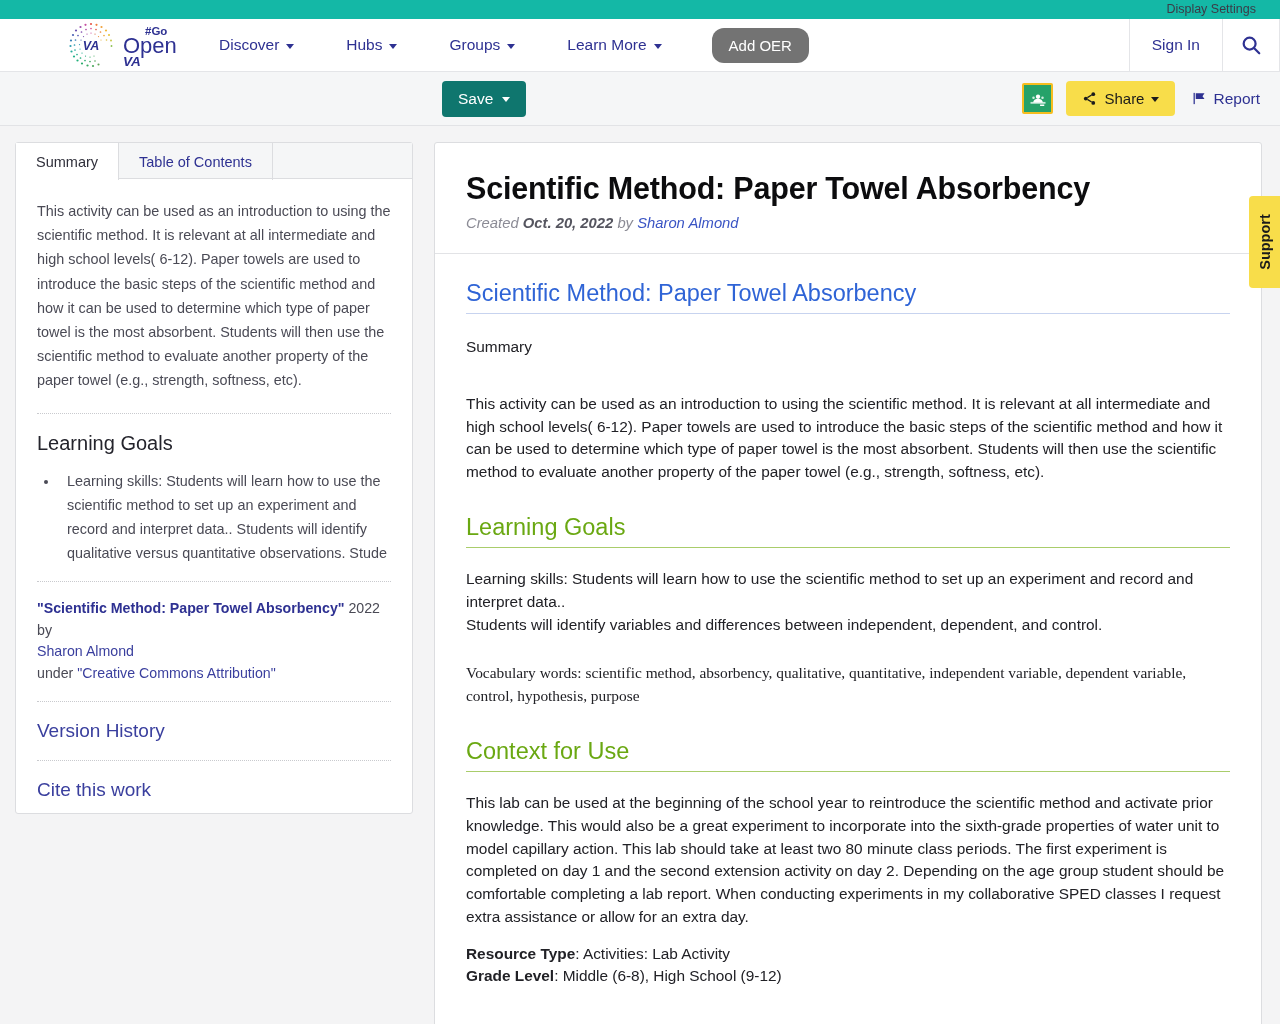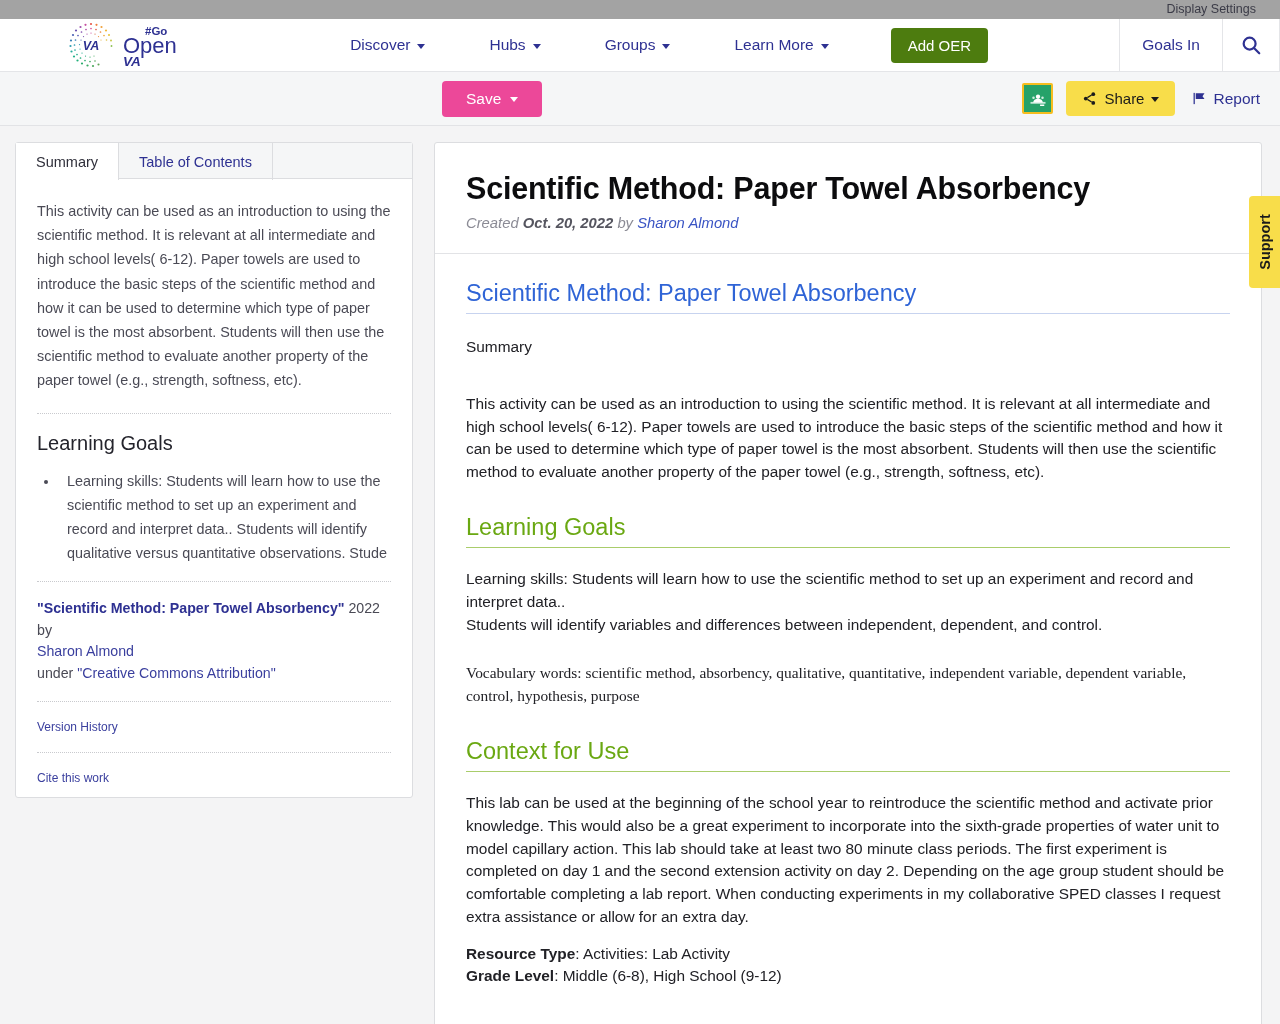--- a/index.html
+++ b/index.html
@@ -7,21 +7,21 @@
     margin: 0; padding: 0;
     width: 1280px; height: 1024px;
     background: #f4f4f5;
     font-family: "Liberation Sans", sans-serif;
     overflow: hidden;
   }
 
   
   .utility-bar {
     height: 19px;
-    background: #a3a3a3;
+    background: #14b8a6;
     display: flex;
     align-items: center;
     justify-content: flex-end;
     padding-right: 24px;
   }
   .utility-bar .display-settings {
     font-size: 12.5px;
     color: #3b3b47;
     line-height: 1;
     cursor: pointer;
@@ -42,47 +42,47 @@
     padding-left: 66px;
     gap: 7px;
   }
   .logo-mark { width: 50px; height: 50px; display:block; }
   .logo-word { display:block; }
 
   .main-nav {
     flex: 1;
     display: flex;
     align-items: center;
-    justify-content: center;
-    gap: 16px;
+    justify-content: flex-start;
+    gap: 4px;
   }
   .nav-item {
     display: flex;
     align-items: center;
     gap: 7px;
     font-size: 15.5px;
     color: #2e3192;
     padding: 0 24px;
     cursor: pointer;
     white-space: nowrap;
   }
   .caret-down {
     width: 0; height: 0;
     border-left: 4.5px solid transparent;
     border-right: 4.5px solid transparent;
     border-top: 5px solid #2e3192;
     display: inline-block;
     margin-top: 2px;
   }
   .add-oer-btn {
-    background: #4d7c0f;
+    background: #737373;
     color: #ffffff;
     font-size: 15px;
     border: none;
-    border-radius: 4px;
+    border-radius: 12px;
     padding: 9px 17px;
     margin-left: 22px;
     cursor: pointer;
     font-family: inherit;
     white-space: nowrap;
   }
 
   .header-right {
     display: flex;
     align-items: stretch;
@@ -111,27 +111,27 @@
     height: 54px;
     background: #f5f6f7;
     border-bottom: 1px solid #e2e3e6;
     display: flex;
     align-items: center;
     position: relative;
   }
   .save-btn {
     position: absolute;
     left: 442px;
-    background: #ec4899;
+    background: #0f766e;
     color: #fff;
     border: none;
     border-radius: 4px;
     font-size: 15.5px;
     font-family: inherit;
-    padding: 9px 24px;
+    padding: 9px 16px;
     display: flex;
     align-items: center;
     gap: 9px;
     cursor: pointer;
   }
   .save-btn .caret-down { border-top-color: #ffffff; }
 
   .toolbar-right {
     position: absolute;
     right: 20px;
@@ -249,21 +249,21 @@
     color: #2e3192;
     font-weight: bold;
     cursor: pointer;
   }
   .attribution a, .sb-link {
     color: #3a3f9e;
     text-decoration: none;
     cursor: pointer;
   }
   .sb-link-row {
-    font-size: 12px;
+    font-size: 19px;
     padding: 2px 0;
   }
 
   
   .main-col {
     flex: 1;
     margin-left: 21px;
     margin-right: 18px;
   }
   .doc-card {
@@ -437,21 +437,21 @@
     </div>
     <div class="nav-item">
       <span>Learn More</span>
       <i class="caret-down"></i>
     </div>
     <button class="add-oer-btn">Add OER</button>
   </nav>
 
   <div class="header-right">
     <div class="sep"></div>
-    <div class="sign-in">Goals In</div>
+    <div class="sign-in">Sign In</div>
     <div class="sep"></div>
     <div class="search-btn">
       <svg width="22" height="22" viewBox="0 0 24 24" fill="none" stroke="#2e3192" stroke-width="2.4">
         <circle cx="10.5" cy="10.5" r="6.5"></circle>
           <line x1="15.2" y1="15.2" x2="21" y2="21" stroke-linecap="round"></line>
       </svg>
     </div>
     <div class="sep"></div>
   </div>
 </div>

